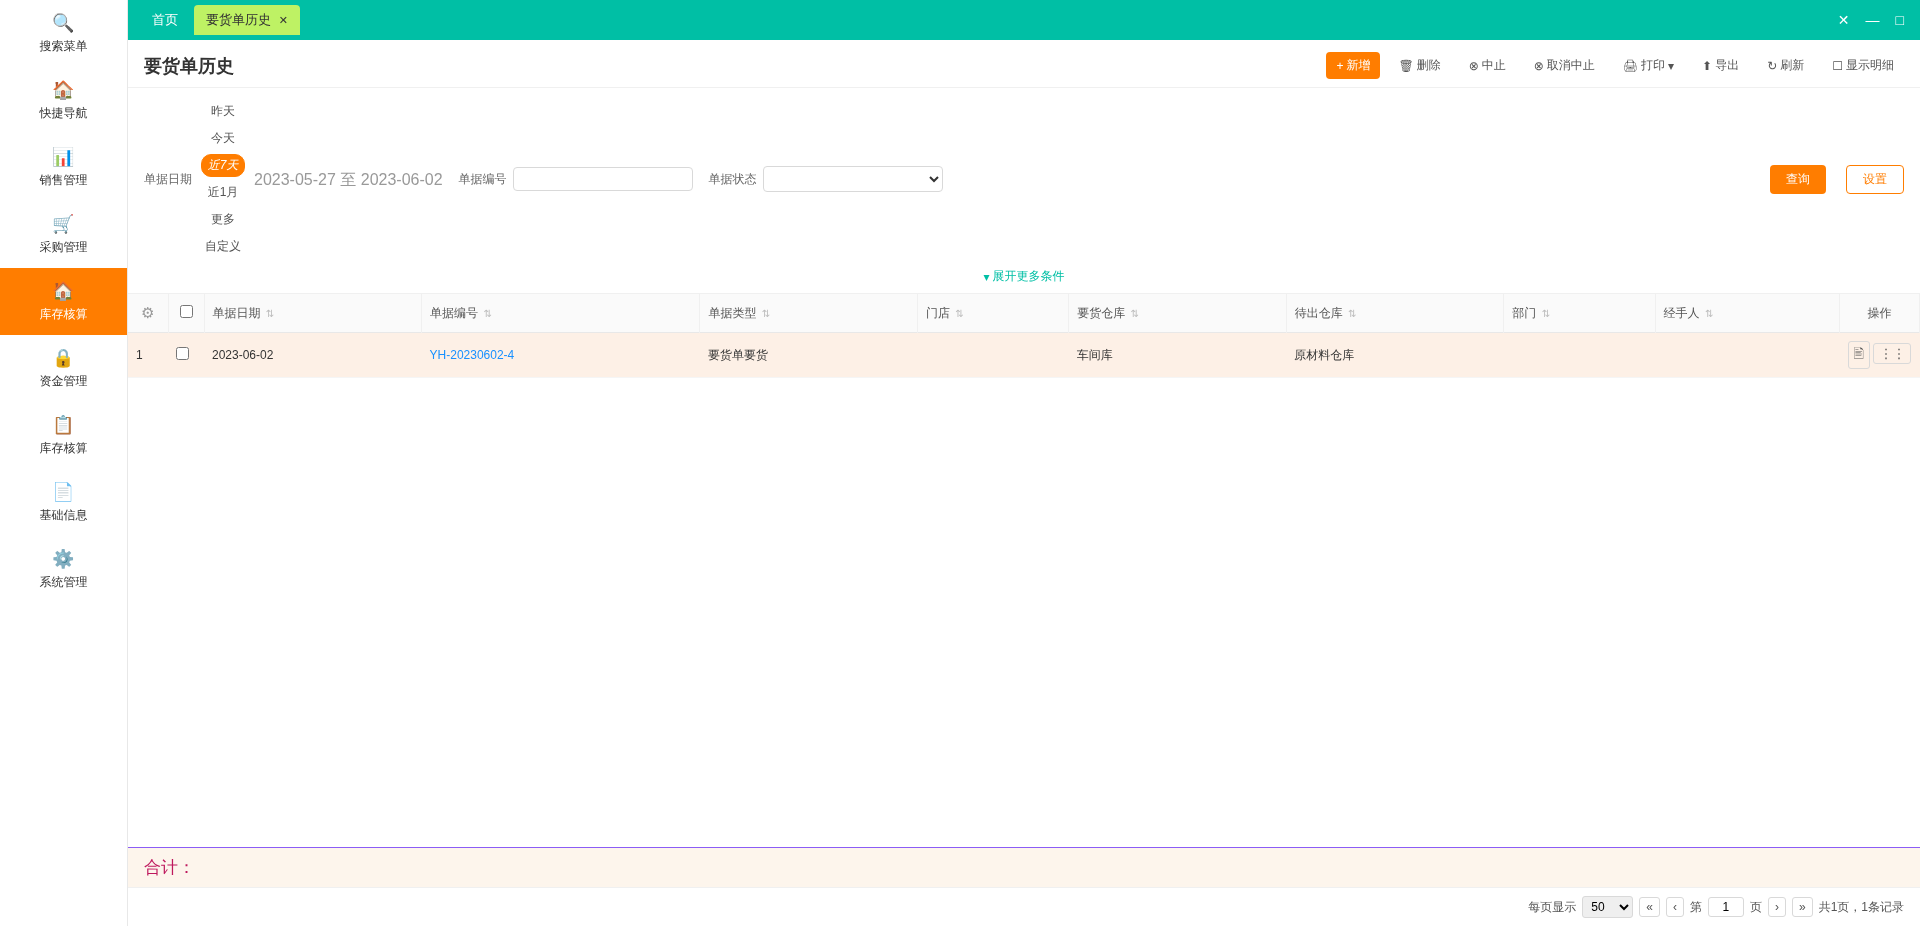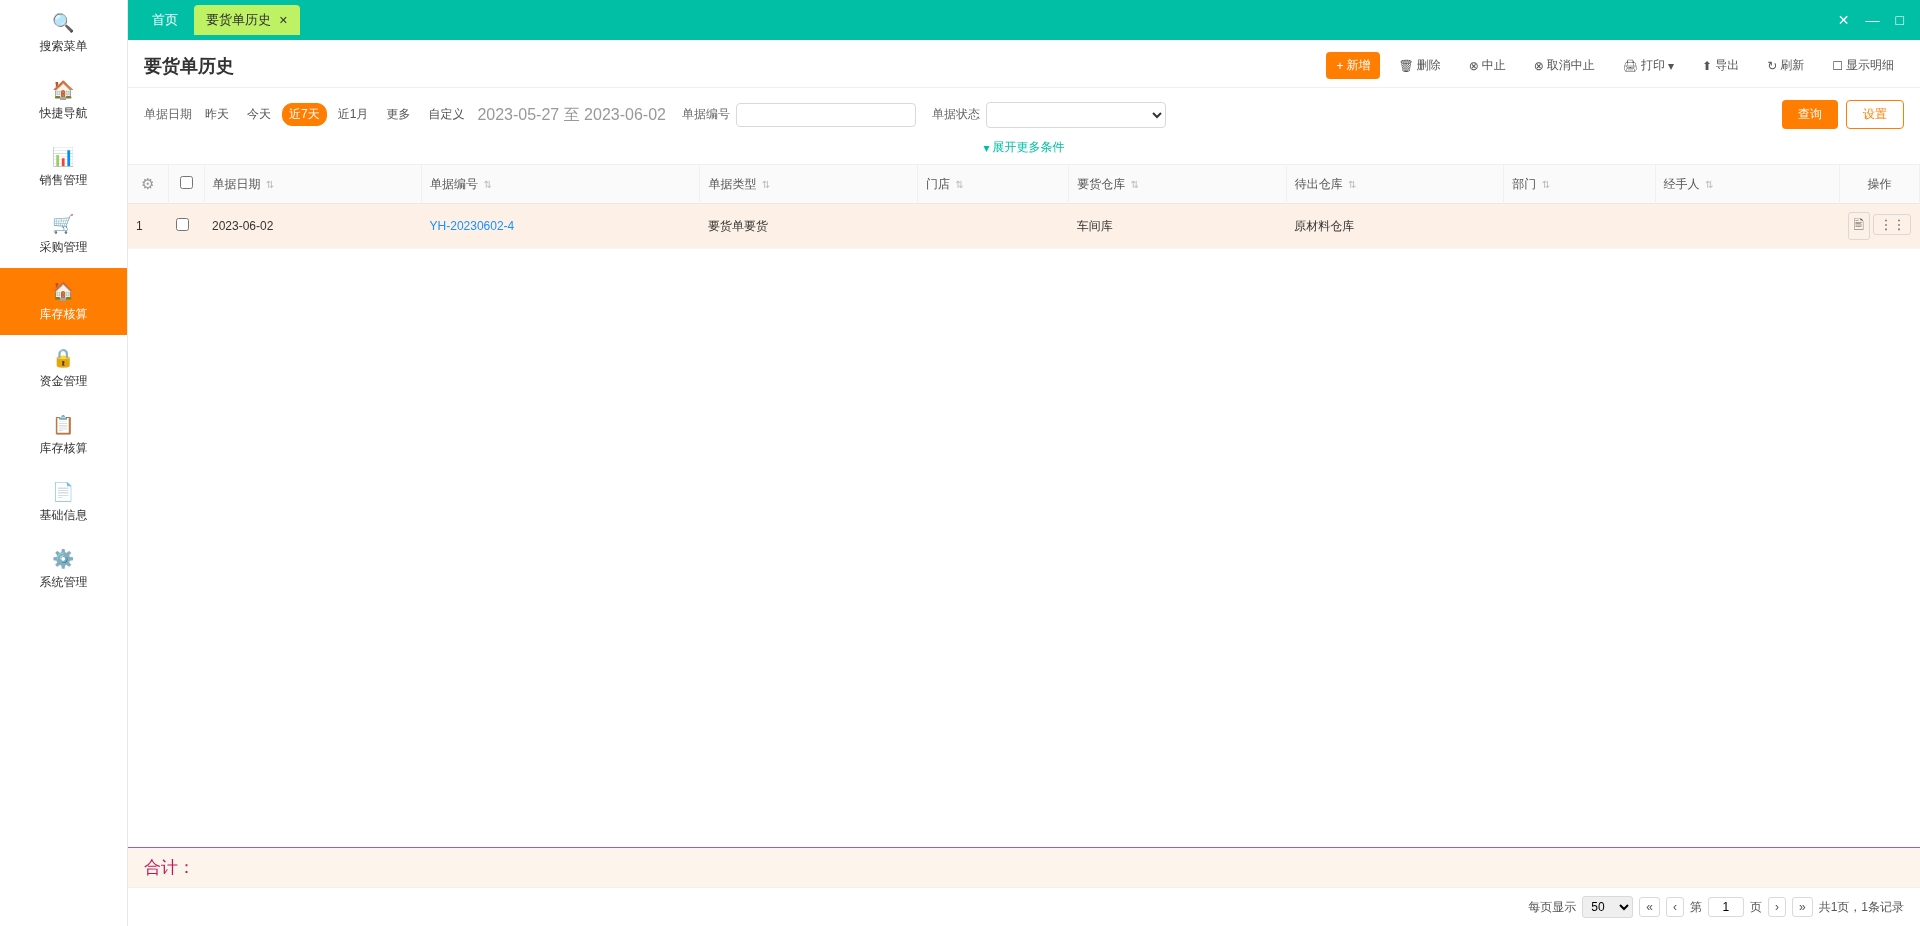--- a/index.html
+++ b/index.html
@@ -122,31 +122,31 @@
       align-items: center;
       gap: 16px;
       flex-wrap: wrap;
     }
     .filter-group {
       display: flex;
       align-items: center;
       gap: 6px;
     }
     .filter-label { color: #666; font-size: 12px; white-space: nowrap; }
-    .filter-date-btns { display: flex; gap: 4px; align-items: center; }
+    .filter-date-btns { display: flex; gap: 4px; align-items: center; flex-direction: column; }
     .date-btn {
       padding: 2px 6px;
       border: 1px solid transparent;
       background: transparent;
       cursor: pointer;
       font-size: 12px;
       color: #555;
       border-radius: 3px;
     }
-    .date-btn.active { background: #ff7d00; color: #fff; border-radius: 10px; border-color: #ff7d00; }
+    .date-btn.active { background: #ff7d00; color: #fff; border-radius: 10px; border-color: #ff7d00; font-style: italic; }
     .filter-date-range { font-size: 16px; color: #999; margin-top: 2px; }
     .filter-input {
       border: 1px solid #d9d9d9;
       border-radius: 4px;
       padding: 4px 8px;
       font-size: 12px;
       width: 180px;
       outline: none;
       color: #333;
     }
@@ -383,21 +383,21 @@
           <input type="text" class="filter-input" placeholder="" style="">
         </div>
 
         <div class="filter-group">
           <span class="filter-label">单据状态</span>
           <select class="filter-select">
             <option value=""></option>
           </select>
         </div>
 
-        <div style="display:flex; gap:8px; margin-left:auto;">
+        <div style="display:flex; gap:20px; margin-left:auto;">
           <button class="header-btn primary" style="background:#ff7d00;color:#fff;border-radius:4px;padding:5px 16px;">
             <span>查询</span>
           </button>
           <button class="header-btn" style="border:1px solid #ff7d00;color:#ff7d00;border-radius:4px;padding:5px 16px;">
             <span>设置</span>
           </button>
         </div>
       </div>
 
       <div class="expand-row">

